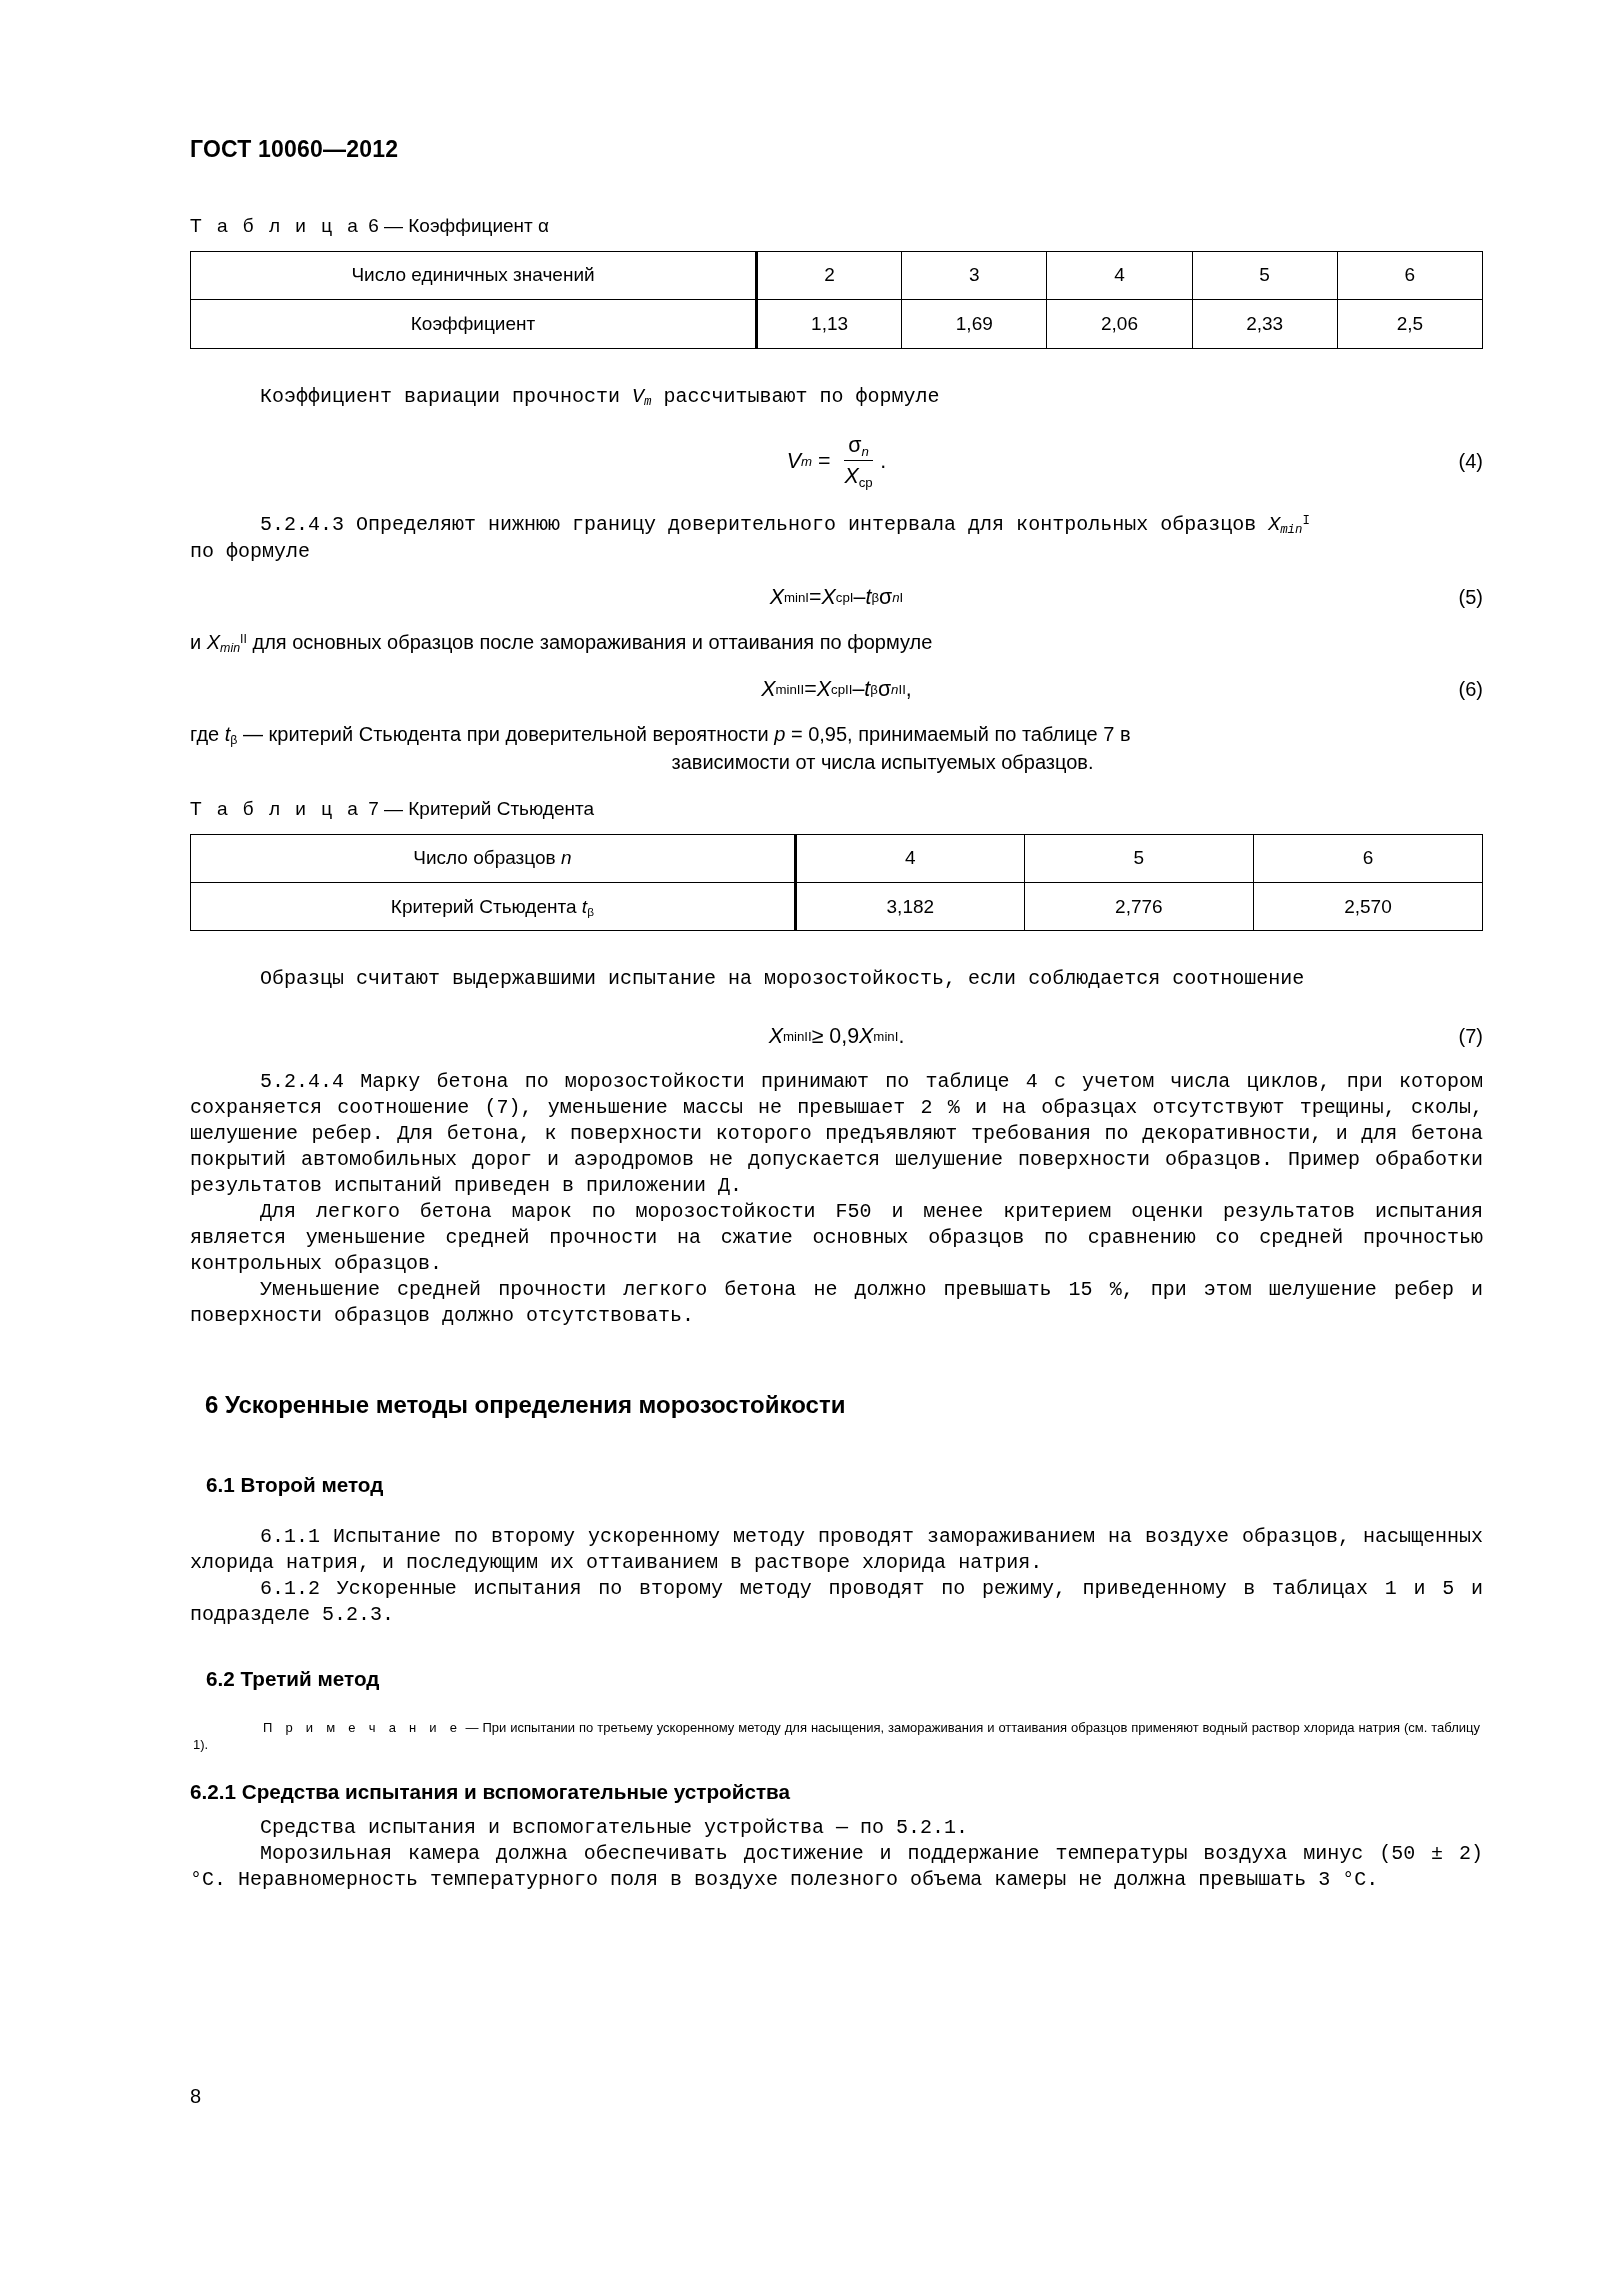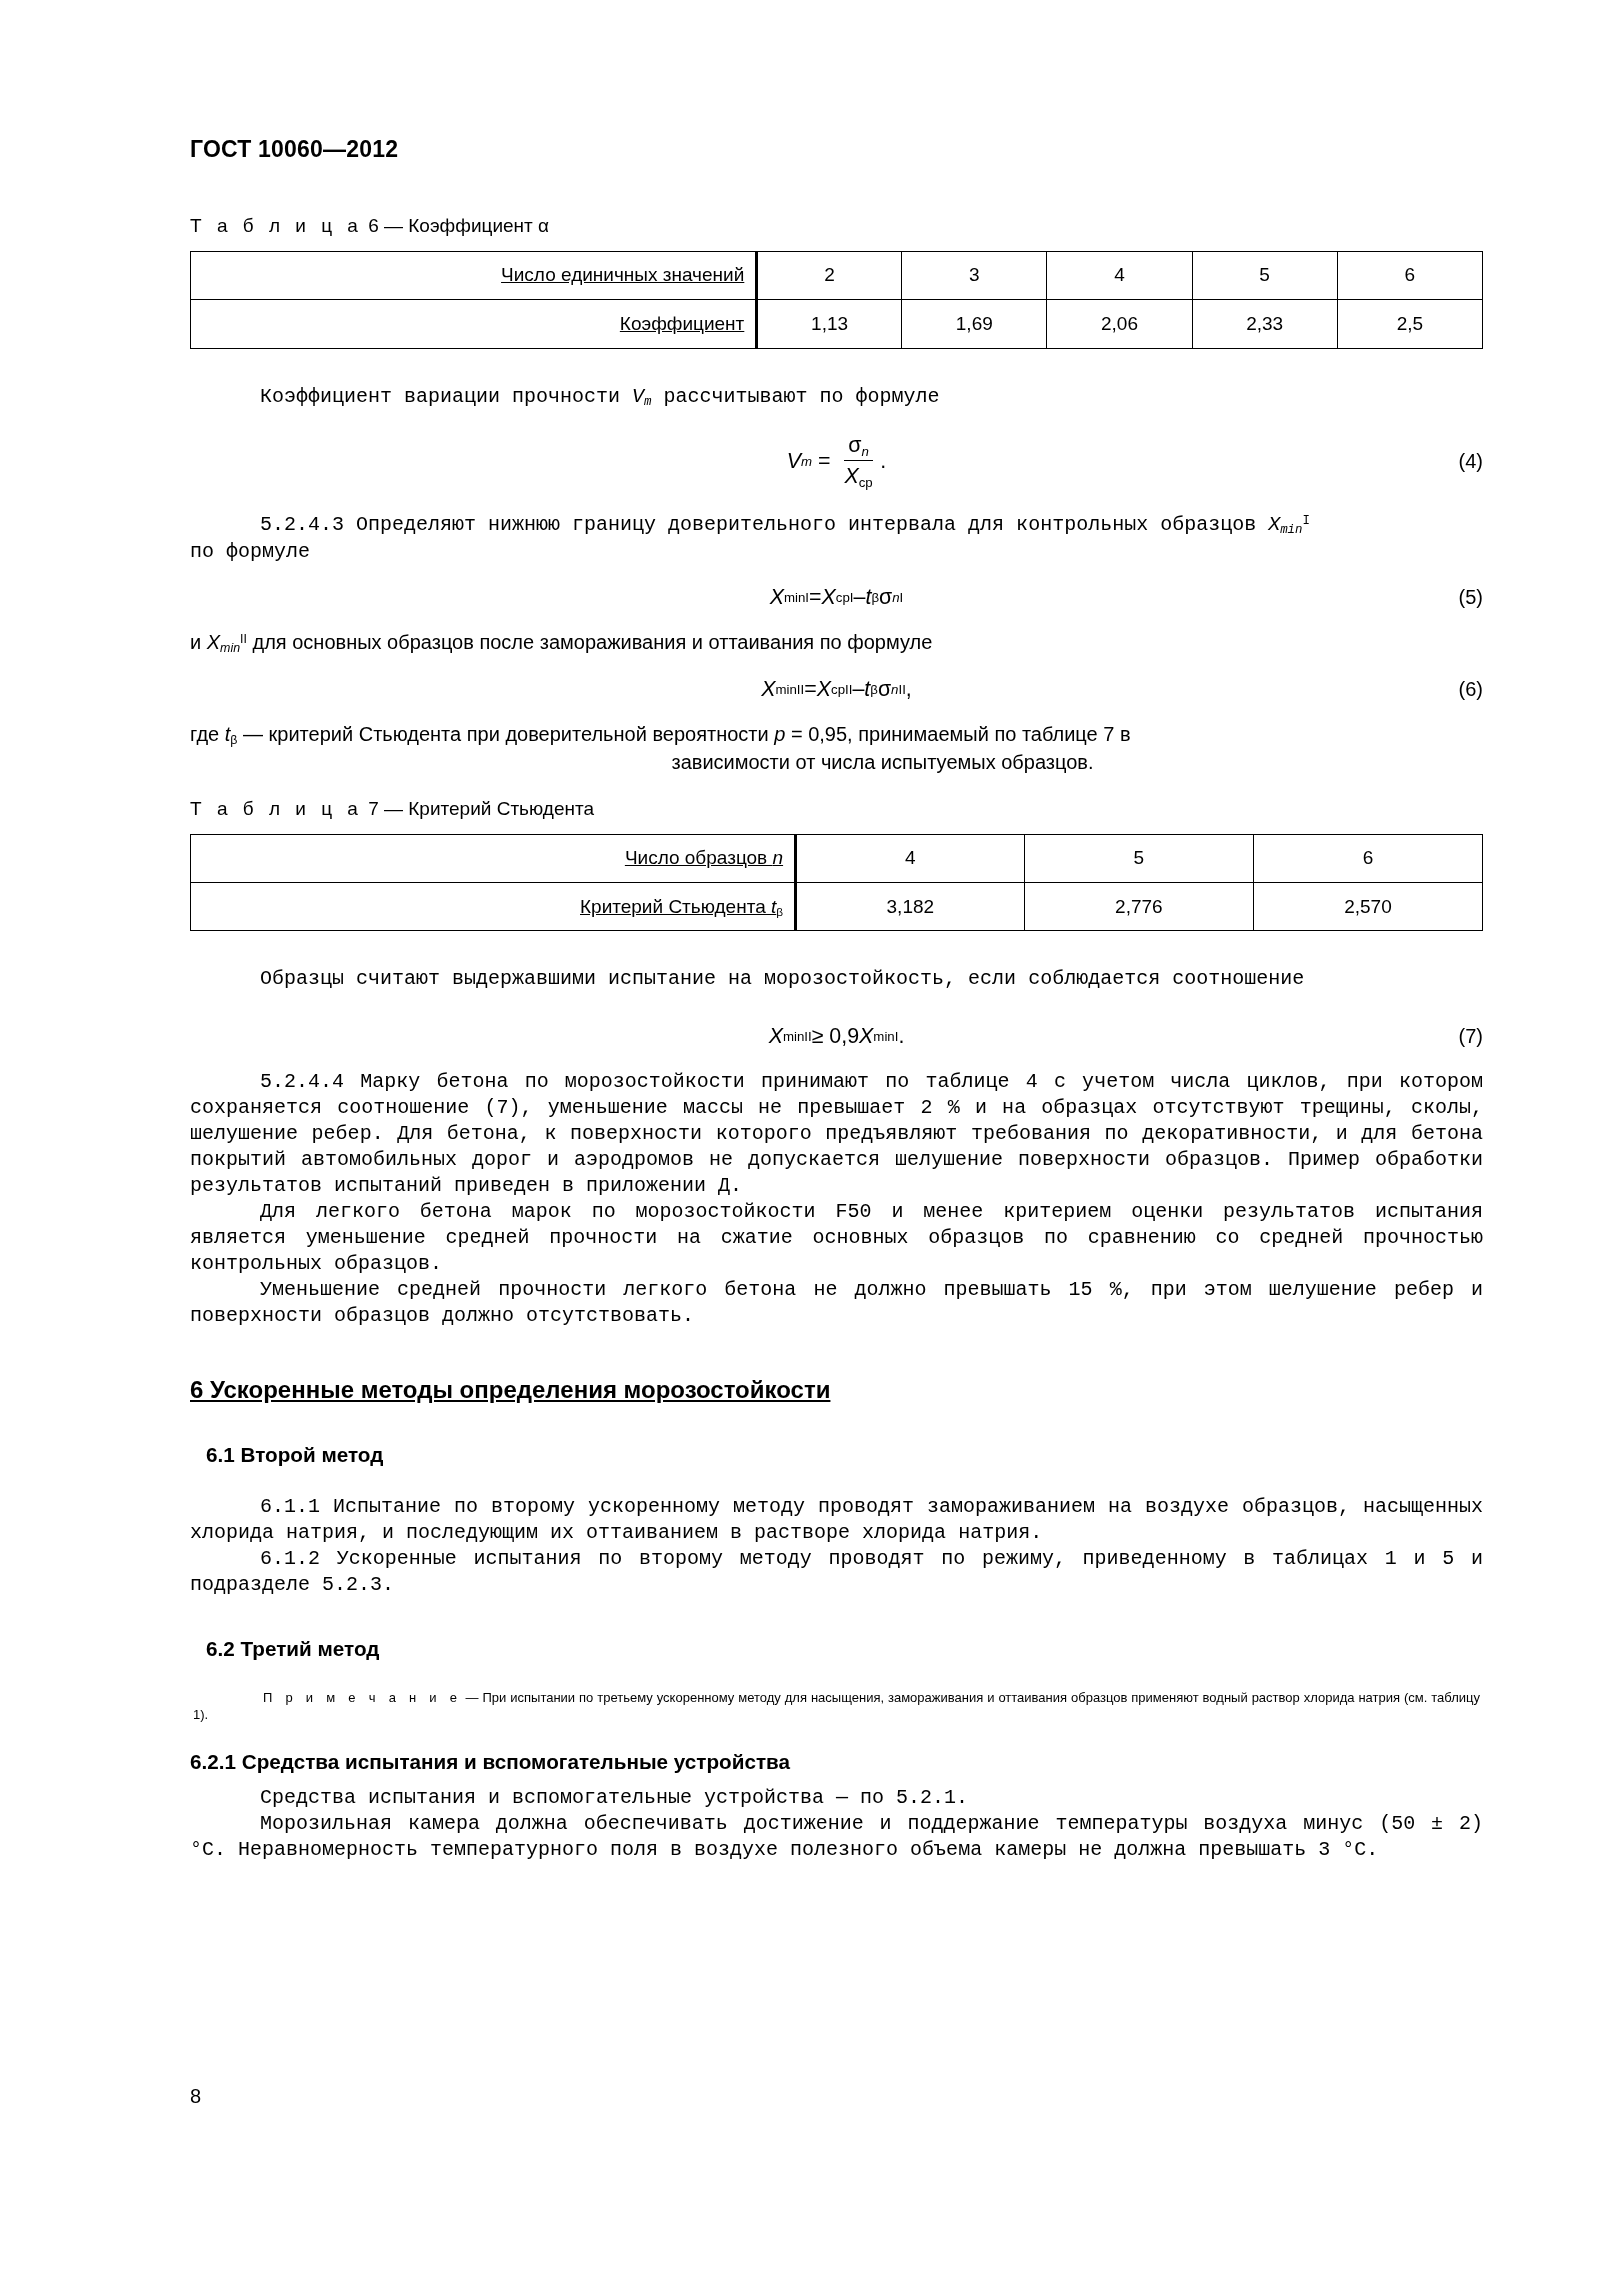--- a/index.html
+++ b/index.html
@@ -47,23 +47,22 @@
     margin: 0 0 0 0;
   }
   table.gost td {
     border: 1.1px solid #000;
     font-size: 19px;
     padding: 9.2px 10.7px;
     height: 29px;
     vertical-align: middle;
   }
   table.gost td.label {
-    text-align: right;
+    text-align: center;
     border-right-width: 3.1px;
-    text-decoration: underline;
   }
   table.gost td.val {
     text-align: center;
   }
   table.gost.t6 {
     border: 1.5px solid #000;
   }
   .para {
     font-size: 20px;
     line-height: 1.30;
@@ -108,23 +107,22 @@
     padding: 2.3px 4.6px 0 4.6px;
   }
   .it { font-style: italic; }
   sub { font-size: 0.62em; vertical-align: -0.28em; }
   sup { font-size: 0.62em; vertical-align: 0.5em; }
   .rom { font-style: normal; }
 
   h2.sect {
     font-size: 24px;
     font-weight: bold;
-    margin: 0;
+    margin: 15px;
     text-indent: 0;
-    text-decoration: underline;
   }
   h3.subsect {
     font-size: 20.7px;
     font-weight: bold;
     margin: 16px;
   }
   h4.subsubsect {
     font-size: 20.7px;
     font-weight: bold;
     margin: 0;

